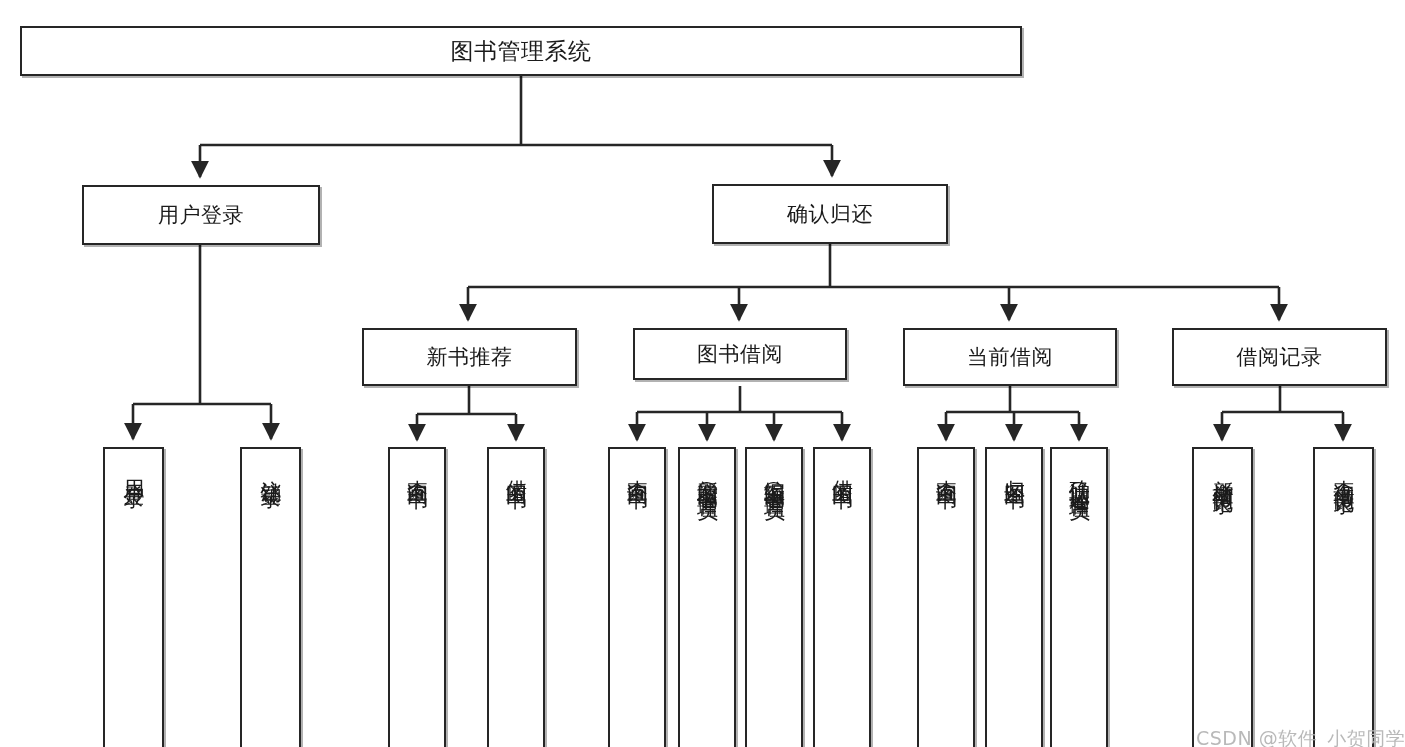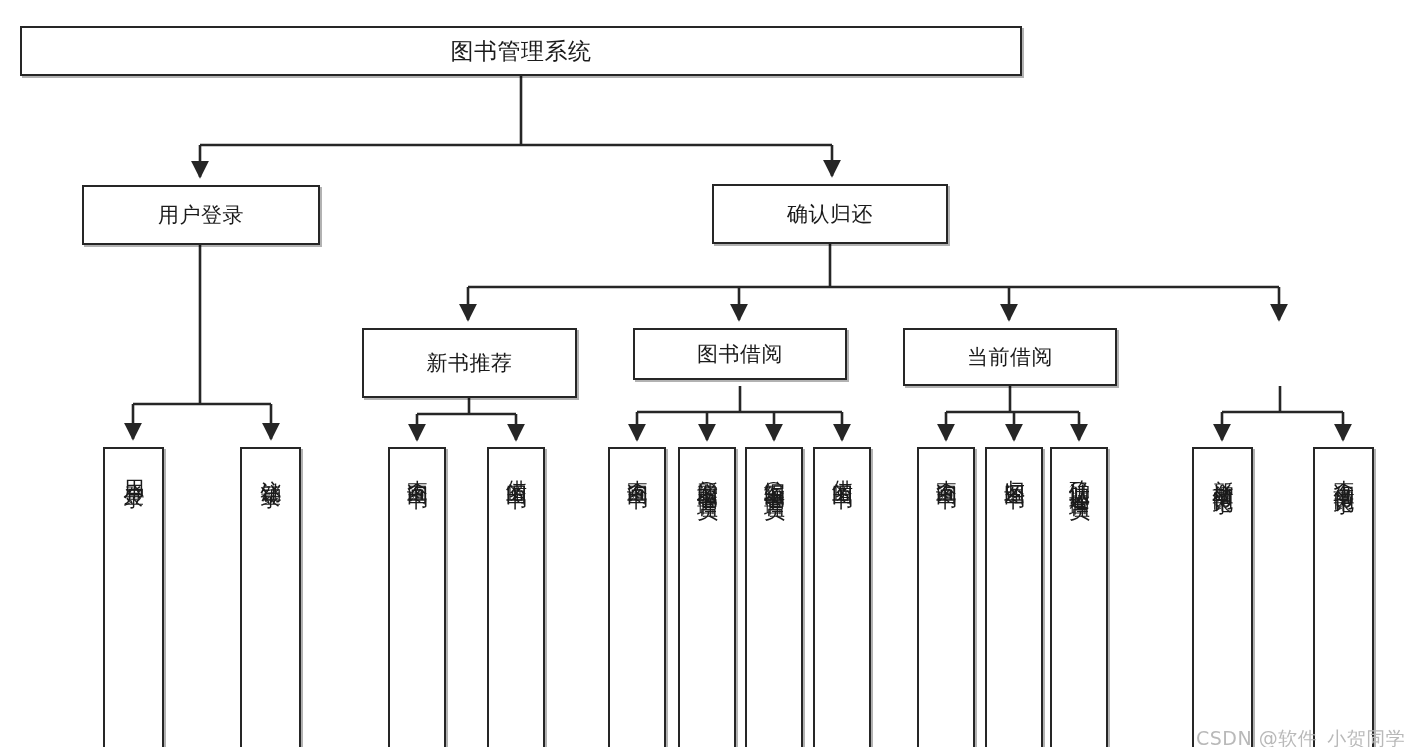--- a/index.html
+++ b/index.html
@@ -125,28 +125,31 @@
     <span>图书管理系统</span>
   </div>
 
   <div class="node horiz" style="left: 82px; top: 173px; width: 238px; height: 60px;">
     <span>用户登录</span>
   </div>
   <div class="node horiz" style="left: 712px; top: 172px; width: 236px; height: 60px;">
     <span>确认归还</span>
   </div>
 
-  <div class="node horiz" style="left: 362px; top: 316px; width: 215px; height: 70px;">
+  <div class="node horiz" style="left: 362px; top: 316px; width: 215px; height: 58px;">
     <span>新书推荐</span>
   </div>
   <div class="node horiz" style="left: 633px; top: 316px; width: 214px; height: 52px;">
     <span>图书借阅</span>
   </div>
   <div class="node horiz" style="left: 903px; top: 316px; width: 214px; height: 58px;">
     <span>当前借阅</span>
+  </div>
+  <div class="node horiz" style="left: 1172px; top: 316px; width: 215px; height: 58px;">
+    <span>借阅记录</span>
   </div>
 
   <div class="node vert" style="left: 103px; top: 435px; width: 61px; height: 302px;">
     <span class="vlabel">用户登录</span>
   </div>
   <div class="node vert" style="left: 240px; top: 435px; width: 61px; height: 302px;">
     <span class="vlabel">注销登录</span>
   </div>
   <div class="node vert" style="left: 388px; top: 435px; width: 58px; height: 302px;">
     <span class="vlabel">查询图书</span>

